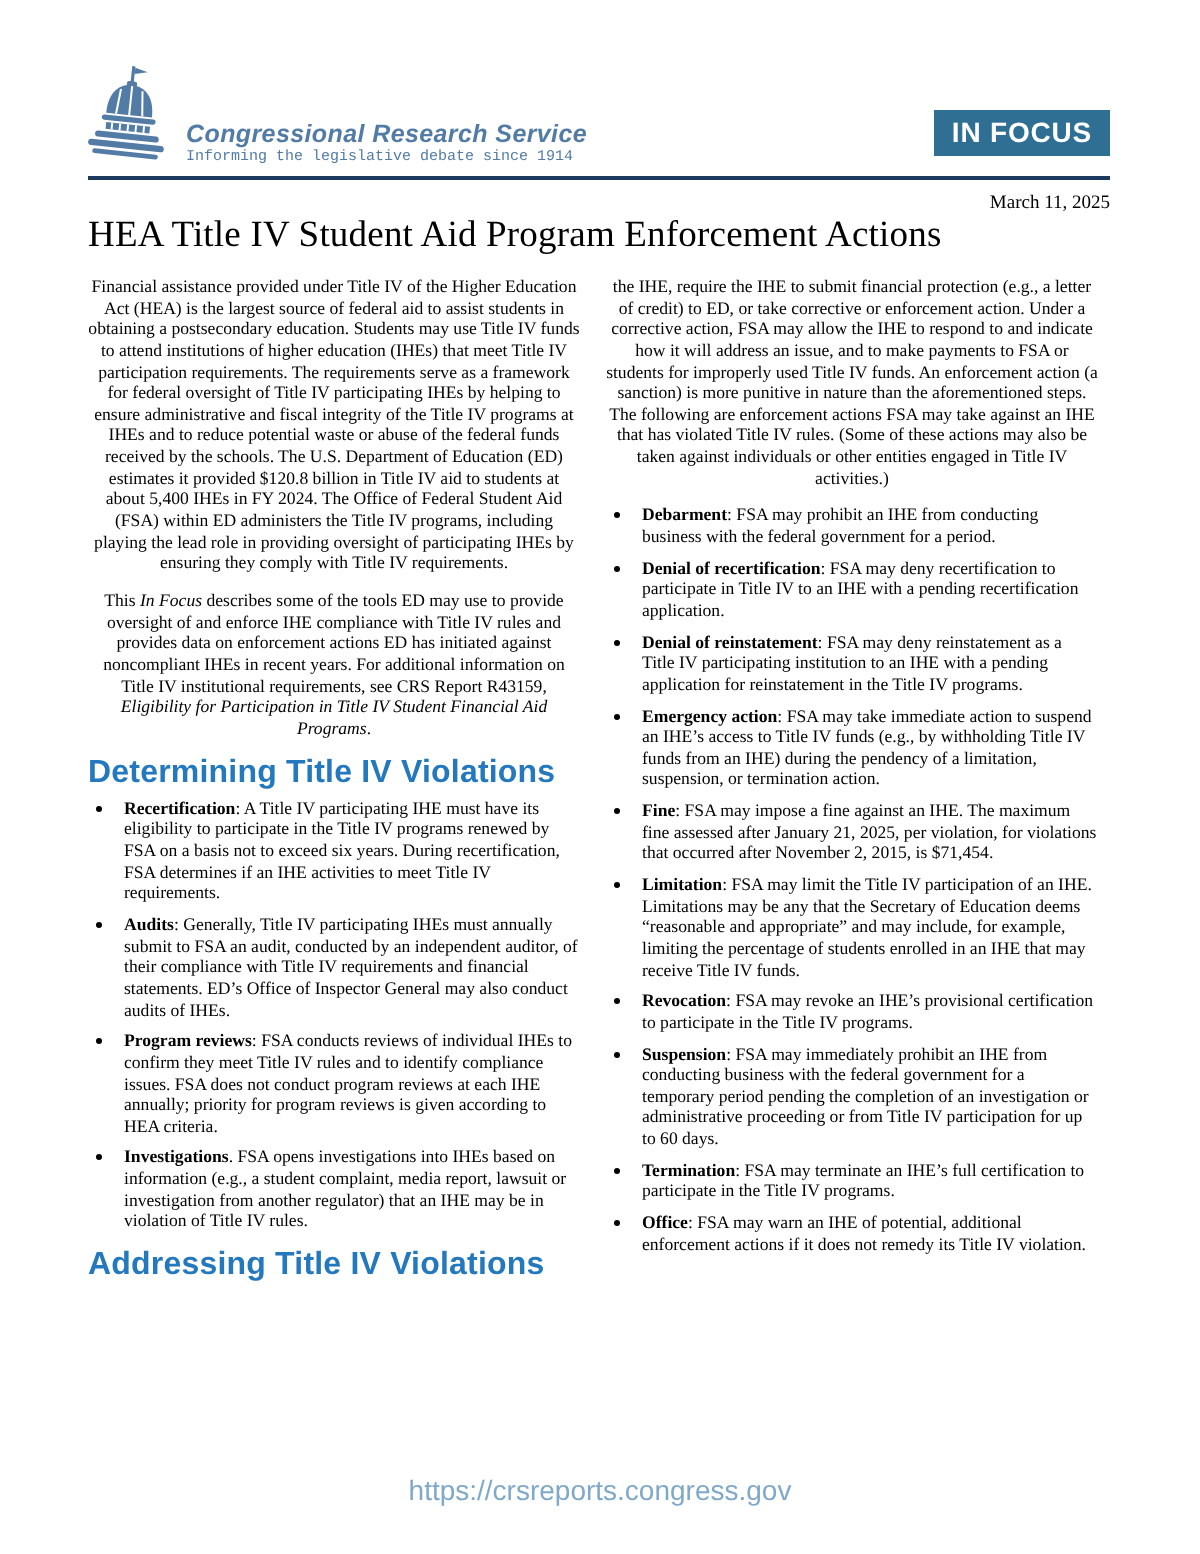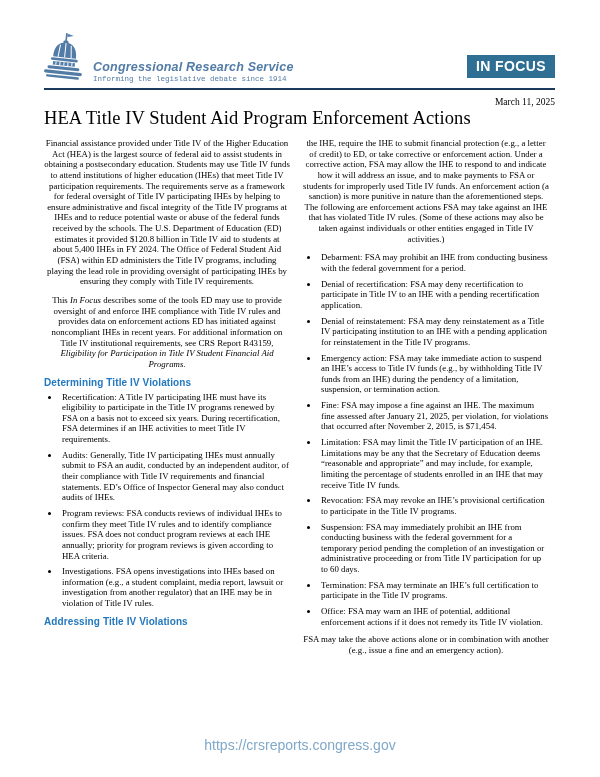--- a/index.html
+++ b/index.html
@@ -38,26 +38,26 @@
   .doc-title { font-size:18.5px; font-weight:normal; margin:1px 0 9px; letter-spacing:0.1px; }
 
   
   .columns { display:flex; gap:13px; }
   .col { width:246px; font-size:8.8px; line-height:1.21; }
   .col p { margin:0 0 8px;text-align:center; }
   .italic { font-style:italic; }
 
   h2.section-heading {
     font-family:"Liberation Sans", sans-serif;
-    font-weight:bold; font-size:10px; color:#2478BE;
+    font-weight:bold; font-size:16px; color:#2478BE;
     margin:3px 0 2px; letter-spacing:0.1px;
   }
   ul.bullets { margin:0 0 7px; padding-left:16px; }
   ul.bullets li { margin-bottom:5px; padding-left:2px; }
-  .term { font-weight:normal;margin-top:38px; }
+  .term { font-weight:bold;margin-top:38px; }
 
   .footer {
     position:absolute; left:0; right:0; bottom:24px;
     text-align:center;
     font-family:"Liberation Sans", sans-serif;
     font-size:14px; color:#7FA8C9;
   }
   .footer a { color:#7FA8C9; text-decoration:none; }
 </style>
 </head>
@@ -135,21 +135,20 @@
 
           <li><span class="term">Revocation</span><span>: </span><span>FSA may revoke an IHE’s provisional certification to participate in the Title IV programs.</span></li>
 
           <li><span class="term">Suspension</span><span>: </span><span>FSA may immediately prohibit an IHE from conducting business with the federal government for a temporary period pending the completion of an investigation or administrative proceeding or from Title IV participation for up to 60 days.</span></li>
 
           <li><span class="term">Termination</span><span>: </span><span>FSA may terminate an IHE’s full certification to participate in the Title IV programs.</span></li>
 
           <li><span class="term">Office</span><span>: </span><span>FSA may warn an IHE of potential, additional enforcement actions if it does not remedy its Title IV violation.</span></li>
         </ul>
 
-      <p>FSA may take the above actions alone or in combination with another (e.g., issue a fine and an emergency action).</p>
     </div>
 
   </div>
 </div>
 
 <div class="footer">
   <a href="#">https://crsreports.congress.gov</a>
 </div>
 
 </body></html>

